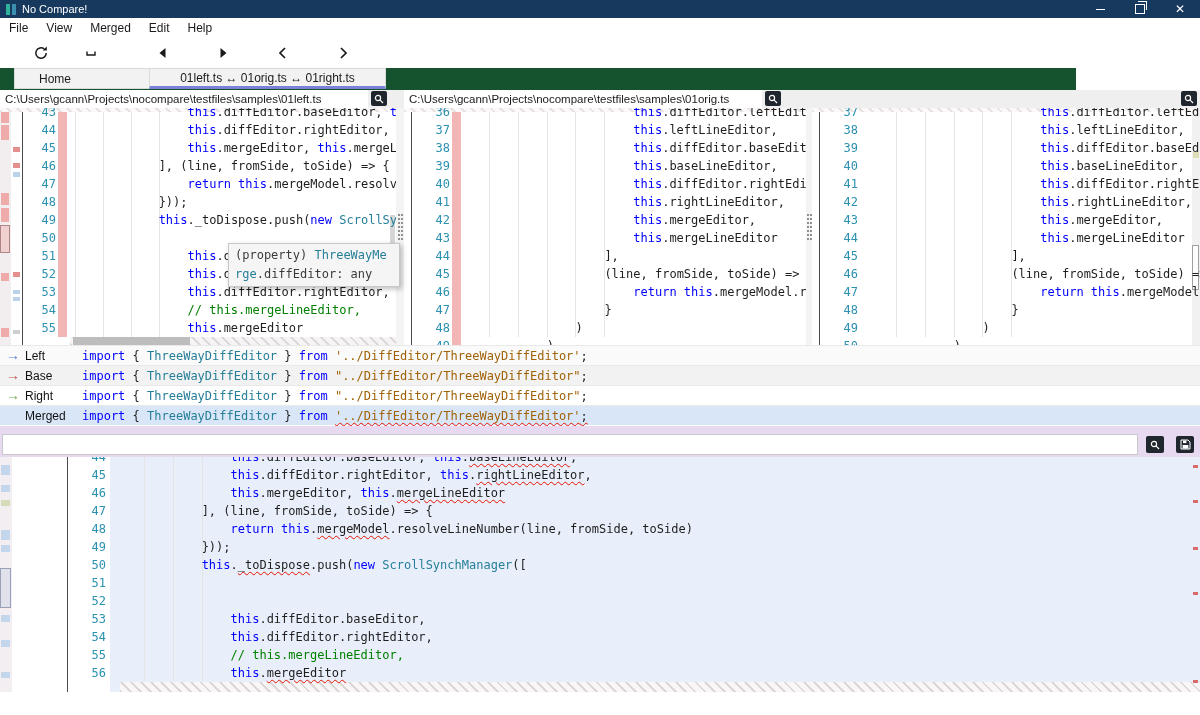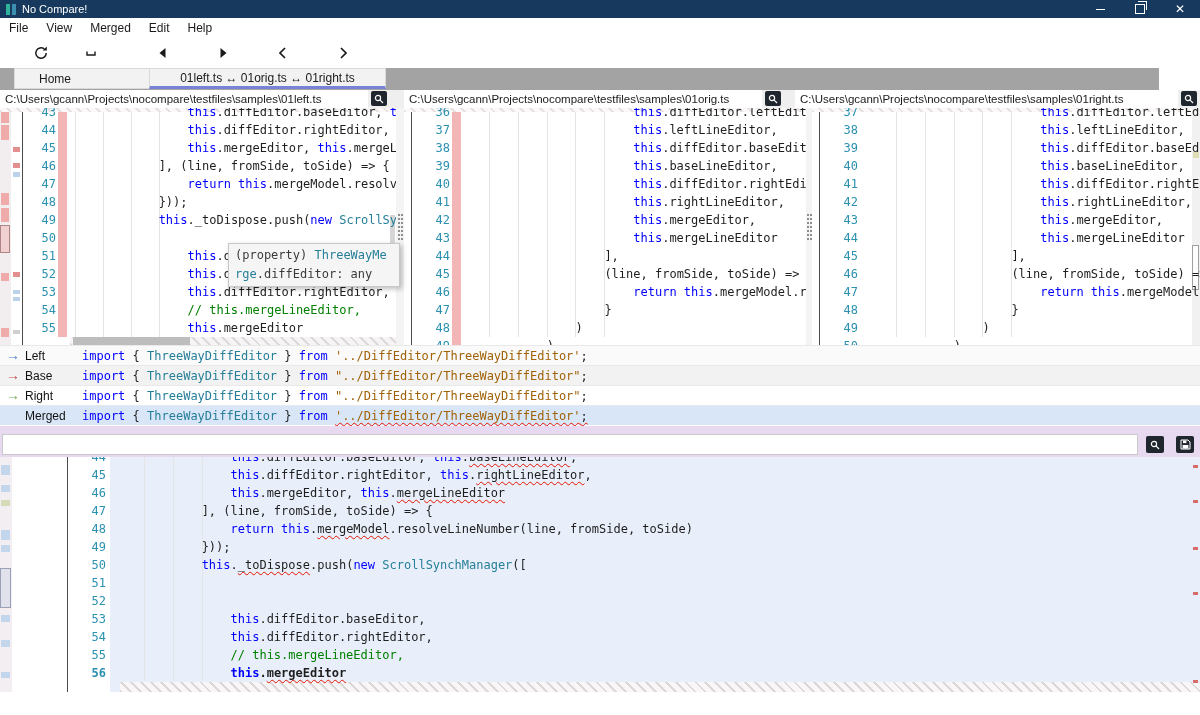--- a/index.html
+++ b/index.html
@@ -21,21 +21,21 @@
   .wc-close{color:#fff;font-size:12px;line-height:1;}
   
   .menubar{position:absolute;left:0;top:18px;width:1200px;height:20px;background:#fff;
            display:flex;align-items:center;font-size:12px;color:#1a1a1a;}
   .menu-item{padding:0 9px;height:20px;display:flex;align-items:center;}
   
   .toolbar{position:absolute;left:0;top:38px;width:1200px;height:30px;background:#fff;
            display:flex;align-items:center;}
   .tb-btn{width:24px;height:24px;display:flex;align-items:center;justify-content:center;}
   
-  .tabbar{position:absolute;left:0;top:68px;width:1159px;height:22px;background:#a3a3a3;}
+  .tabbar{position:absolute;left:0;top:68px;width:1076px;height:22px;background:#14532d;}
   .tab{position:absolute;top:0;height:21px;background:#f2f2f2;border:1px solid #d9d9d9;
        box-sizing:border-box;display:flex;align-items:center;font-size:12px;color:#1a1a1a;}
   .tab-home{left:14px;width:136px;padding-left:24px;}
   .tab-active{left:149px;width:237px;justify-content:center;border-bottom:3px solid #7a82d8;}
   
   .pathbar{position:absolute;left:0;top:90px;width:1200px;height:18px;background:#efefef;}
   .path-field{position:absolute;top:0;height:18px;background:#fff;font-size:11.5px;color:#1a1a1a;
               line-height:18px;padding-left:5px;box-sizing:border-box;white-space:nowrap;overflow:hidden;}
   .pf1{left:0;width:368px;}  .pf2{left:404px;width:358px;}  .pf3{left:795px;width:383px;}
   .dark-icon-btn{position:absolute;top:1px;width:16px;height:15px;background:#20262e;border-radius:2px;
@@ -189,21 +189,20 @@
           <line x1="6.2" y1="6.2" x2="9" y2="9" stroke="#fff" stroke-width="1.2"></line>
         </svg>
     </span>
     <div class="path-field pf2">C:\Users\gcann\Projects\nocompare\testfiles\samples\01orig.ts</div>
     <span class="dark-icon-btn" style="left:765px">
       <svg width="10" height="10" viewBox="0 0 10 10">
           <circle cx="4" cy="4" r="2.6" fill="none" stroke="#fff" stroke-width="1.2"></circle>
           <line x1="6.2" y1="6.2" x2="9" y2="9" stroke="#fff" stroke-width="1.2"></line>
         </svg>
     </span>
-    <div class="path-field pf3">C:\Users\gcann\Projects\nocompare\testfiles\samples\01right.ts</div>
     <span class="dark-icon-btn" style="left:1181px">
       <svg width="10" height="10" viewBox="0 0 10 10">
           <circle cx="4" cy="4" r="2.6" fill="none" stroke="#fff" stroke-width="1.2"></circle>
           <line x1="6.2" y1="6.2" x2="9" y2="9" stroke="#fff" stroke-width="1.2"></line>
         </svg>
     </span>
   </div>
 
   <div class="pane pane-left">
     <div class="ruler">
@@ -538,20 +537,20 @@
         <span class="cd" style="left: 230.52px;"><span class="tk-k">this</span><span class="tk-p">.diffEditor.baseEditor,</span></span>
       </div>
       <div class="crow" style="top: 171px;">
         <span class="ln" style="left: 66px; width: 40px;">54</span>
         <span class="cd" style="left: 230.52px;"><span class="tk-k">this</span><span class="tk-p">.diffEditor.rightEditor,</span></span>
       </div>
       <div class="crow" style="top: 189px;">
         <span class="ln" style="left: 66px; width: 40px;">55</span>
         <span class="cd" style="left: 230.52px;"><span class="tk-c">// this.mergeLineEditor,</span></span>
       </div>
-      <div class="crow" style="top: 207px; font-weight: bold;">
+      <div class="crow" style="top: 207px;">
         <span class="ln" style="left: 66px; width: 40px;">56</span>
         <span class="cd" style="left: 230.52px;"><span class="tk-k">this</span><span class="tk-p">.</span><span class="tk-p sqz">mergeEditor</span></span>
       </div>
     </div>
 
 
 </div>
 
 </body></html>

